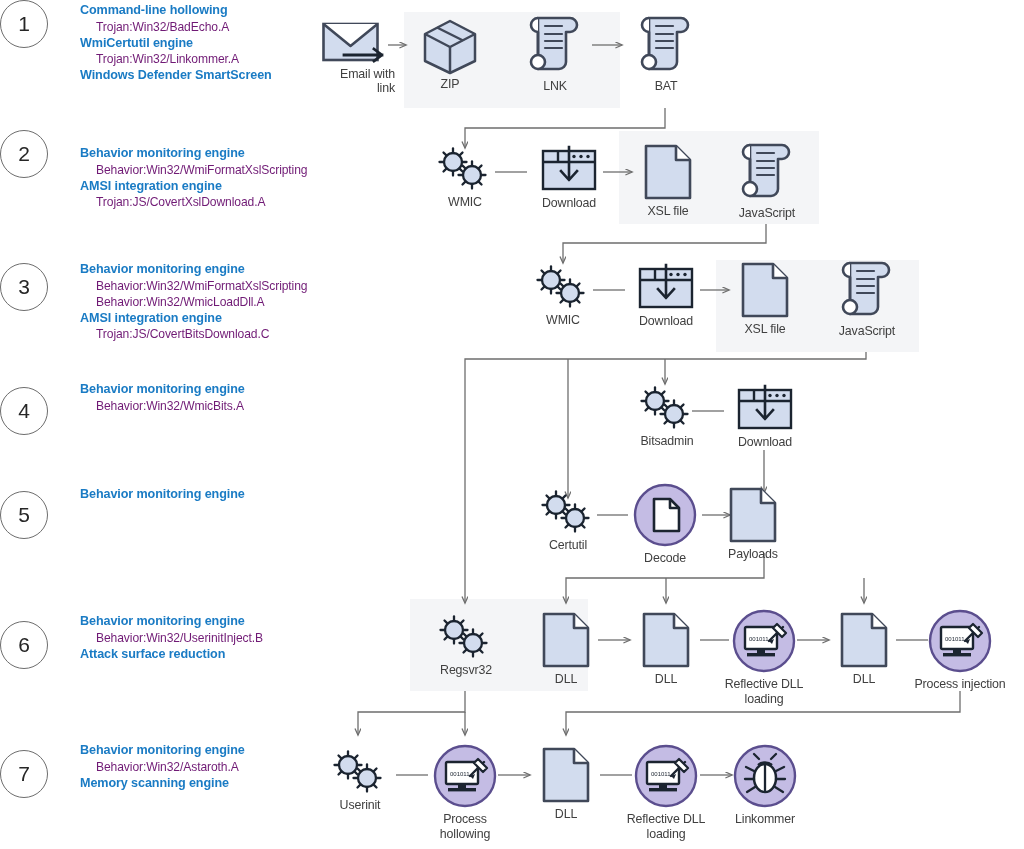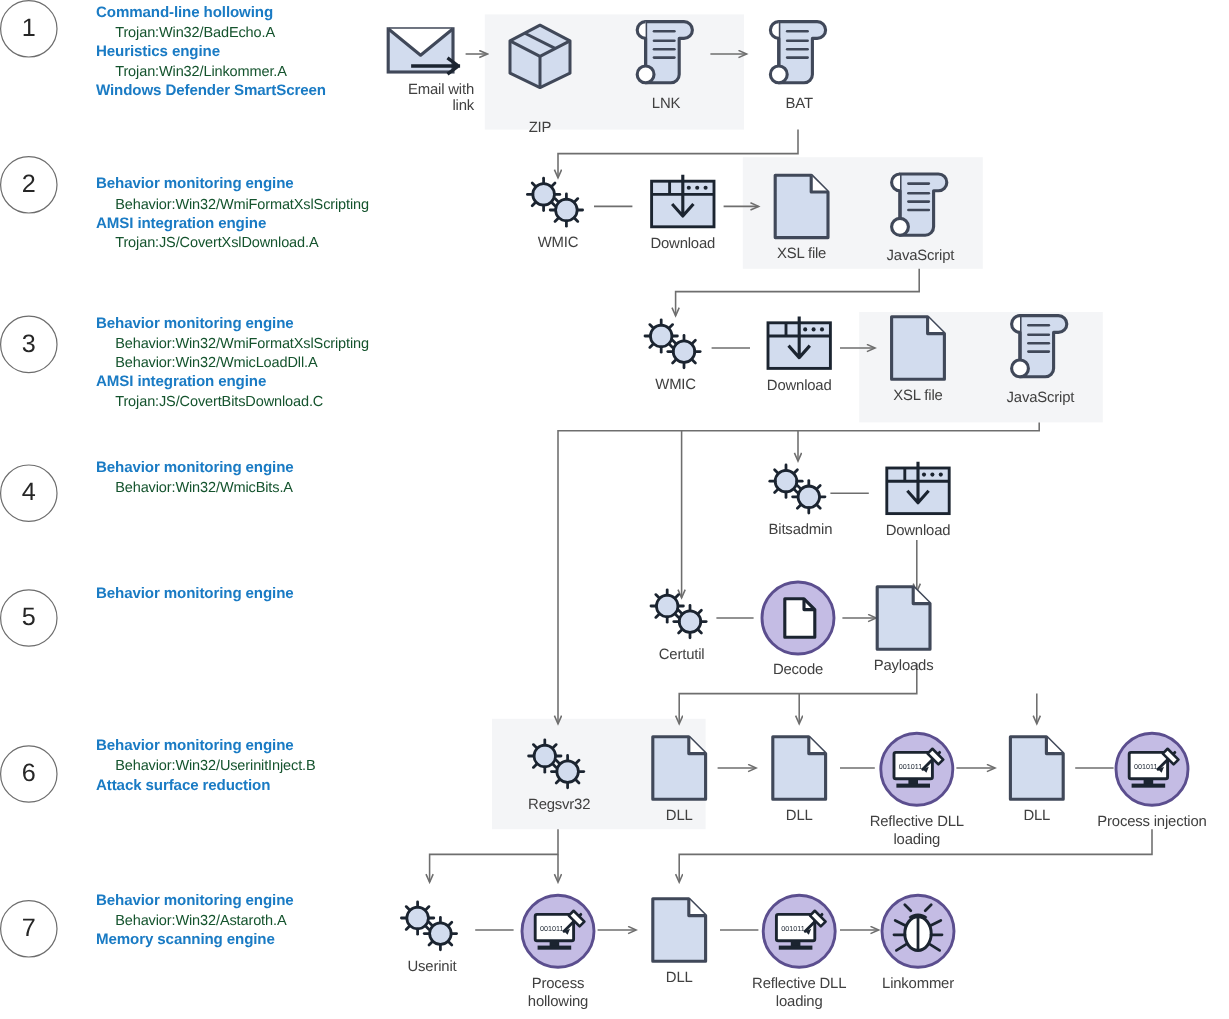--- a/index.html
+++ b/index.html
@@ -9,21 +9,21 @@
 
   
   .step{position:absolute;}
   .step-circle{position:absolute;width:48px;height:48px;border-radius:50%;
       border:1.6px solid #6d6d6d;box-sizing:border-box;
       display:flex;align-items:center;justify-content:center;
       font-size:21px;color:#262626;font-weight:400;}
   .step-text{position:absolute;left:80px;width:240px;}
   .eng{color:#1a7bc4;font-weight:bold;font-size:12.6px;line-height:16.5px;
        white-space:nowrap;letter-spacing:-0.1px;}
-  .det{color:#14532d;font-size:12.1px;line-height:16.2px;white-space:nowrap;
+  .det{color:#701a75;font-size:12.1px;line-height:16.2px;white-space:nowrap;
        padding-left:16px;letter-spacing:-0.1px;}
 
   
   .shade{position:absolute;background:#f4f5f7;}
 
   
   .node{position:absolute;display:flex;flex-direction:column;align-items:center;}
   .node .cap{font-size:12.4px;color:#404040;line-height:14.5px;text-align:center;
              white-space:nowrap;margin-top:3px;letter-spacing:-0.15px;}
   .node .cap.wrap{white-space:normal;width:96px;}
@@ -93,21 +93,21 @@
       <line x1="600" y1="775" x2="632" y2="775"></line>
       <line x1="700" y1="775" x2="732" y2="775" marker-end="url(#ah)"></line>
     </g>
   </svg>
 
   <div class="step">
     <div class="step-circle">1</div>
     <div class="step-text" style="top:2px;">
       <div class="eng">Command-line hollowing</div>
       <div class="det">Trojan:Win32/BadEcho.A</div>
-      <div class="eng">Heuristics engine</div>
+      <div class="eng">WmiCertutil engine</div>
       <div class="det">Trojan:Win32/Linkommer.A</div>
       <div class="eng">Windows Defender SmartScreen</div>
     </div>
   </div>
 
   <div class="step">
     <div class="step-circle" style="top:130px;">2</div>
     <div class="step-text" style="top:145px;">
       <div class="eng">Behavior monitoring engine</div>
       <div class="det">Behavior:Win32/WmiFormatXslScripting</div>
@@ -164,21 +164,21 @@
     <span class="glyph">
       <svg width="68" height="44" viewBox="0 0 68 44">
         <rect x="1.5" y="4" width="54" height="36" fill="#d2dcee" stroke="#404859" stroke-width="2.6"></rect>
         <path d="M1.5,4 L28.5,26 L55.5,4" fill="#ffffff" stroke="#404859" stroke-width="2.6" stroke-linejoin="round"></path>
         <path d="M22,35 L60,35 M52,29 L60,35 L52,41" fill="none" stroke="#1b2430" stroke-width="2.8" stroke-linejoin="round" stroke-linecap="square"></path>
       </svg>
     </span>
     <span class="cap wrap" style="width:78px;line-height:14px;text-align:right;">Email with<br>link</span>
   </div>
 
-  <div class="node" style="left:418px;top:18px;width:64px;gap:22px;">
+  <div class="node" style="left:418px;top:18px;width:64px;">
     <span class="glyph">
       <svg width="60" height="56" viewBox="0 0 60 56">
         <path d="M30,3 L55,16 L55,43 L30,55 L5,43 L5,16 Z" fill="#d2dcee" stroke="#404859" stroke-width="2.5" stroke-linejoin="round"></path>
         <path d="M5,16 L30,29 L55,16" fill="none" stroke="#404859" stroke-width="2.5" stroke-linejoin="round"></path>
         <path d="M30,29 L30,55" fill="none" stroke="#404859" stroke-width="2.5"></path>
         <path d="M17,9.5 L43,22.5" fill="none" stroke="#404859" stroke-width="2.5"></path>
         <path d="M30,3 L30,29" fill="none" stroke="#404859" stroke-width="0"></path>
         <path d="M5,16 L17,9.5 M43,22.5 L55,16" fill="none" stroke="#404859" stroke-width="0"></path>
         <path d="M17,9.5 L17,22 L30,29" fill="none" stroke="#404859" stroke-width="0"></path>
       </svg>

